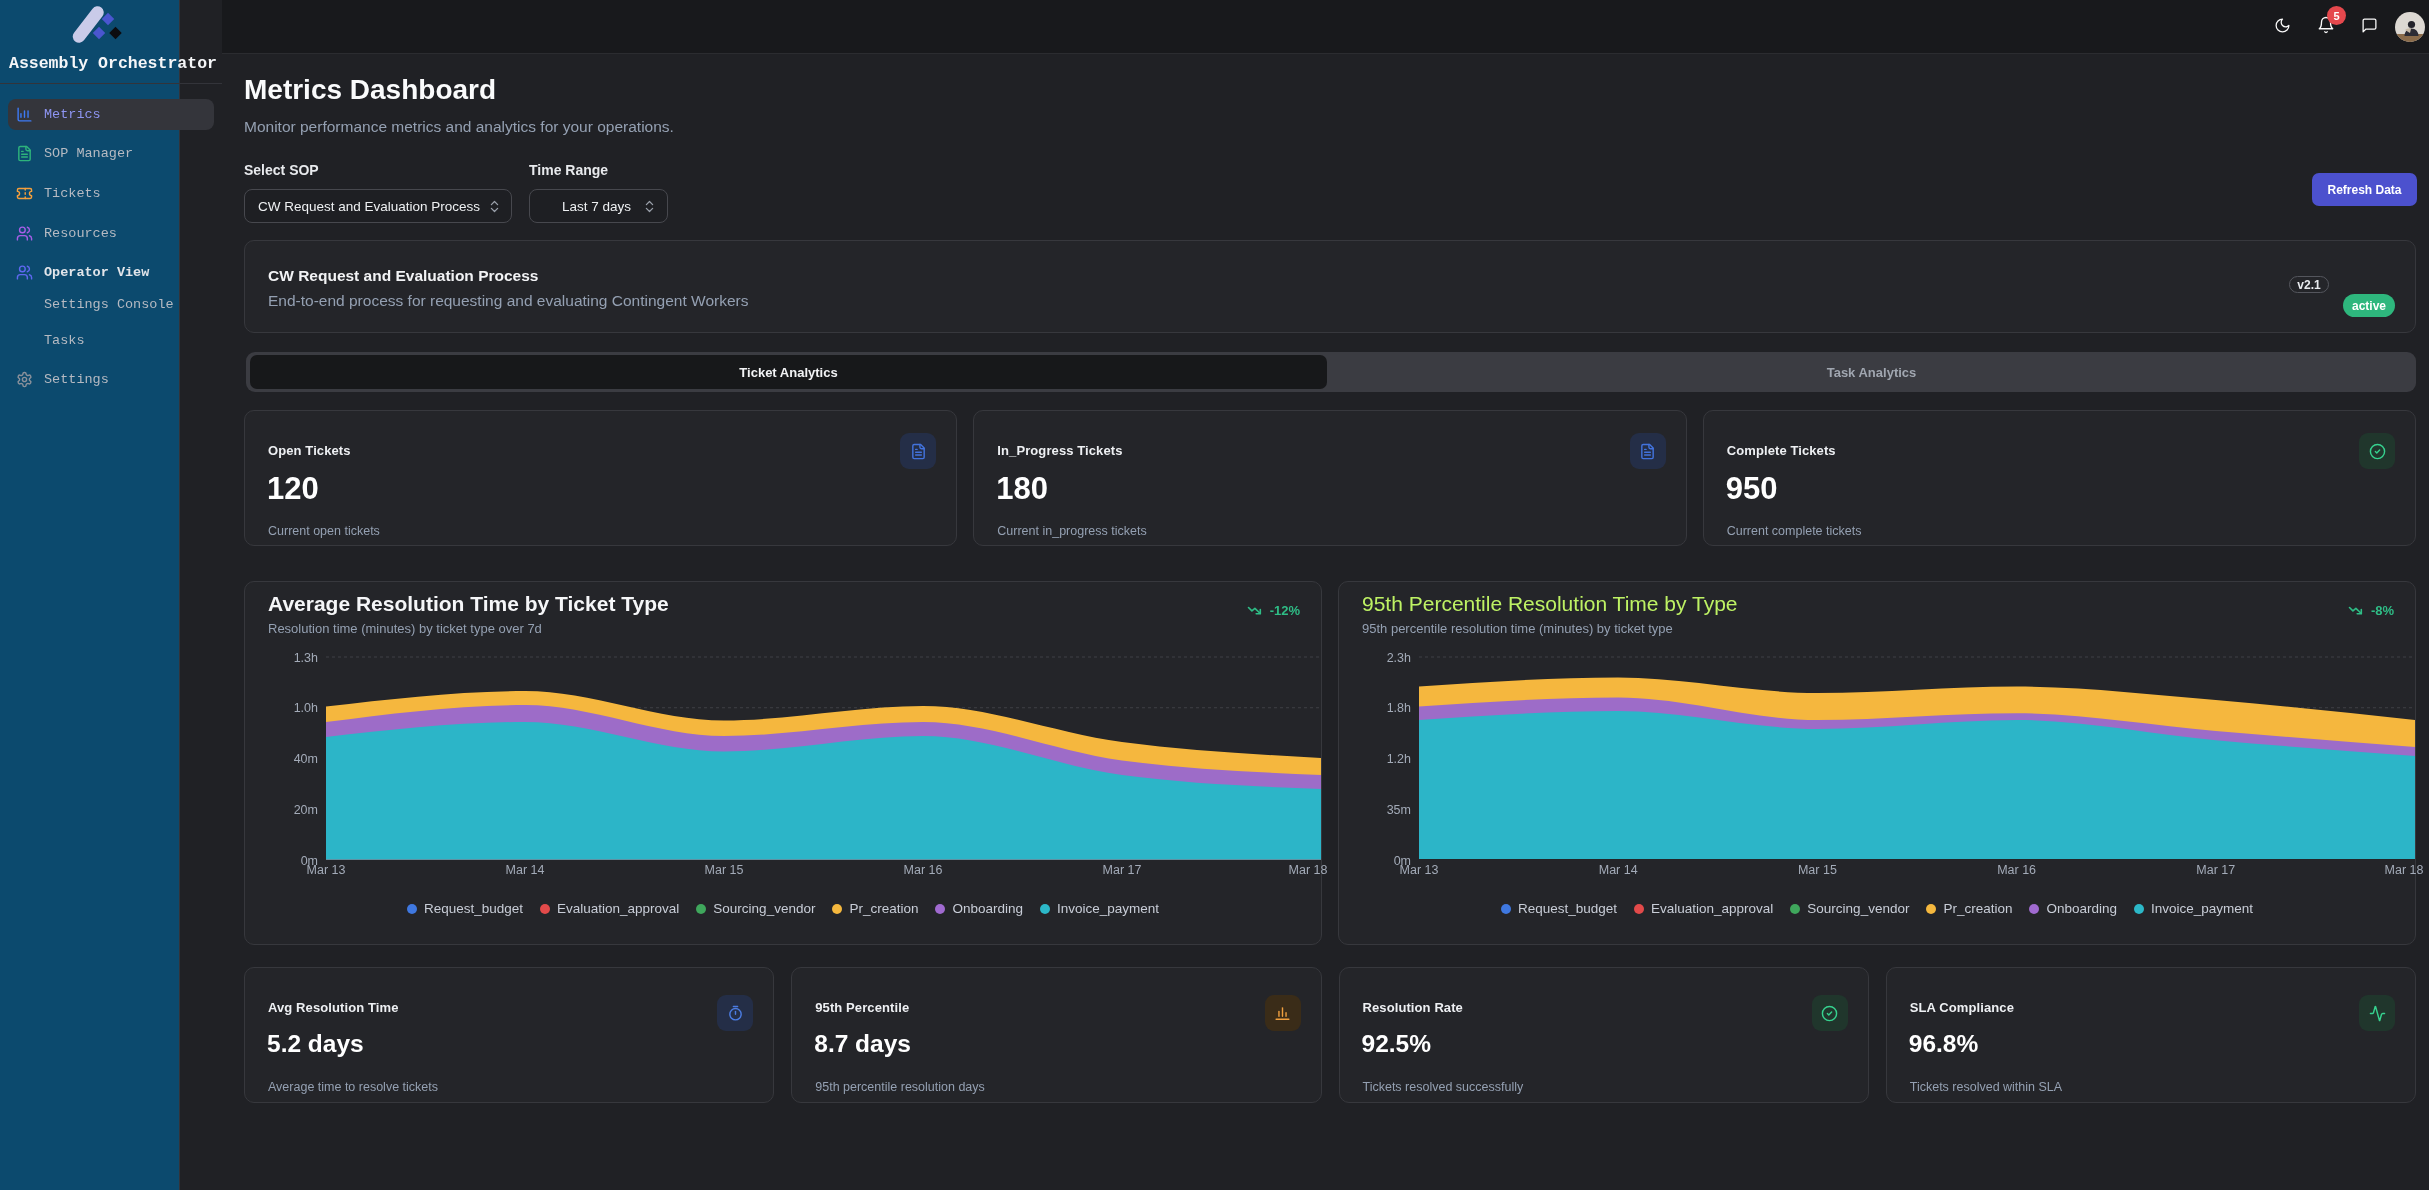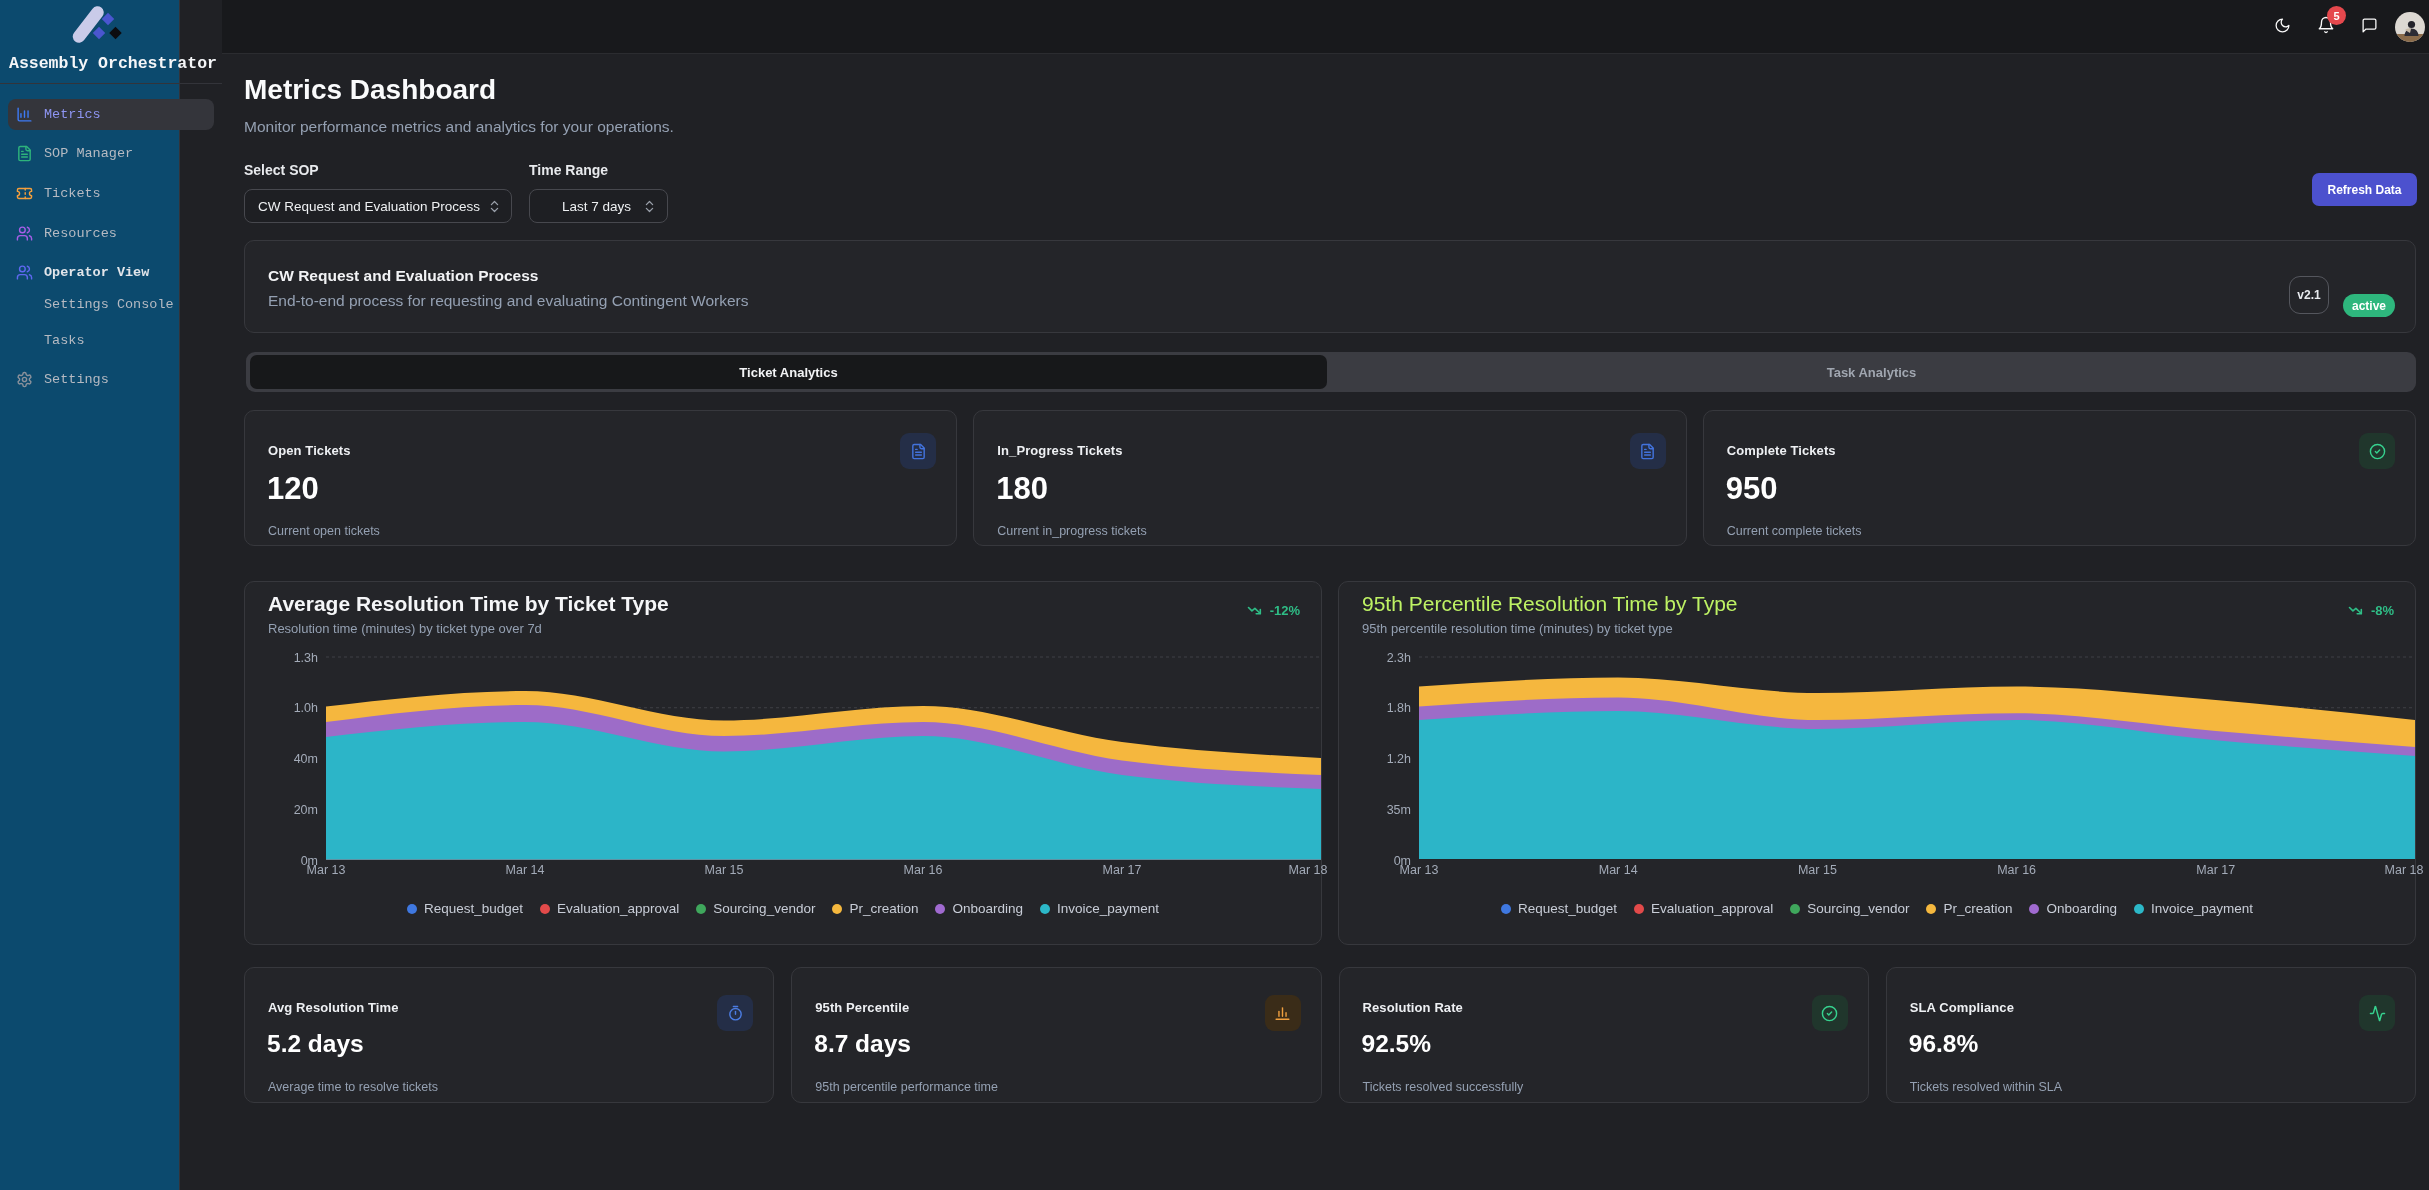--- a/index.html
+++ b/index.html
@@ -107,21 +107,21 @@
     <span style="font-size:13.5px;color:#eef0f2;white-space:nowrap;">Last 7 days</span>
     <svg width="15" height="15" viewBox="0 0 24 24" fill="none" stroke="#9aa0aa" stroke-width="2" stroke-linecap="round" stroke-linejoin="round">
       <path d="m7 15 5 5 5-5"></path>
       <path d="m7 9 5-5 5 5"></path>
     </svg>
   </div>
 <div class="abs" style="left:2312px;top:173px;width:105px;height:33px;background:#4c51ce;border-radius:7px;display:flex;align-items:center;justify-content:center;font-size:12px;font-weight:700;color:#fff;">Refresh Data</div>
 <div class="card" style="left:244px;top:240px;width:2172px;height:93px;"></div>
 <div class="abs" style="left:268px;top:267px;font-size:15.5px;font-weight:700;color:#f2f3f5;">CW Request and Evaluation Process</div>
 <div class="abs" style="left:268px;top:292px;font-size:15.5px;color:#94a0b2;">End-to-end process for requesting and evaluating Contingent Workers</div>
-<div class="abs" style="left:2289px;top:276px;width:40px;height:38px;border:1px solid #54565d;border-radius:11px;display:flex;align-items:center;justify-content:center;font-size:12px;font-weight:700;color:#e8eaee;">v2.1</div>
+<div class="abs" style="left:2289px;top:276px;width:40px;height:17px;border:1px solid #54565d;border-radius:11px;display:flex;align-items:center;justify-content:center;font-size:12px;font-weight:700;color:#e8eaee;">v2.1</div>
 <div class="abs" style="left:2343px;top:276px;width:52px;height:23px;background:#2eb77d;border-radius:12px;display:flex;align-items:center;justify-content:center;font-size:12px;font-weight:700;color:#fff;margin-top:18px;">active</div>
 <div class="abs" style="left:246px;top:352px;width:2170px;height:40px;background:#3b3c42;border-radius:9px;"></div>
 <div class="abs" style="left:250px;top:355px;width:1077px;height:34px;background:#17181a;border-radius:7px;display:flex;align-items:center;justify-content:center;font-size:13px;font-weight:700;color:#f2f3f5;">Ticket Analytics</div>
 <div class="abs" style="left:1327px;top:355px;width:1089px;height:34px;display:flex;align-items:center;justify-content:center;font-size:13px;font-weight:700;color:#a0a6b0;">Task Analytics</div>
 <div class="card" style="left:244px;top:410px;width:713.3px;height:136px;"></div>
 <div class="ctitle" style="left:268px;top:443px;">Open Tickets</div>
 <div class="cvalue" style="left:267px;top:471px;font-size:31px;">120</div>
 <div class="csub" style="left:268px;top:510px;">Current open tickets</div>
 <div class="ibox" style="left:900.3px;top:433px;background:#242e47;">
     <svg style="" width="17" height="17" viewBox="0 0 24 24" fill="none" stroke="#4273dd" stroke-width="2" stroke-linecap="round" stroke-linejoin="round">
@@ -274,21 +274,21 @@
 <div class="ibox" style="left:717.25px;top:995px;background:#242e47;">
     <svg style="" width="17" height="17" viewBox="0 0 24 24" fill="none" stroke="#4b7ce2" stroke-width="2" stroke-linecap="round" stroke-linejoin="round">
       <circle cx="12" cy="13" r="8"></circle>
       <path d="M12 9v4"></path>
       <path d="M9 2h6"></path>
     </svg>
   </div>
 <div class="card" style="left:791.25px;top:967px;width:530.25px;height:136px;"></div>
 <div class="ctitle" style="left:815.25px;top:1000px;">95th Percentile</div>
 <div class="cvalue" style="left:814.25px;top:1030px;font-size:24.5px;">8.7 days</div>
-<div class="csub" style="left:815.25px;top:1066px;">95th percentile performance time</div>
+<div class="csub" style="left:815.25px;top:1066px;">95th percentile resolution days</div>
 <div class="ibox" style="left:1264.5px;top:995px;background:#3a2c18;">
     <svg style="" width="17" height="17" viewBox="0 0 24 24" fill="none" stroke="#ef9f3f" stroke-width="2" stroke-linecap="round" stroke-linejoin="round">
       <path d="M3 20h18"></path>
       <path d="M7 16V9"></path>
       <path d="M12 16V4"></path>
       <path d="M17 16v-5"></path>
     </svg>
   </div>
 <div class="card" style="left:1338.5px;top:967px;width:530.25px;height:136px;"></div>
 <div class="ctitle" style="left:1362.5px;top:1000px;">Resolution Rate</div>

